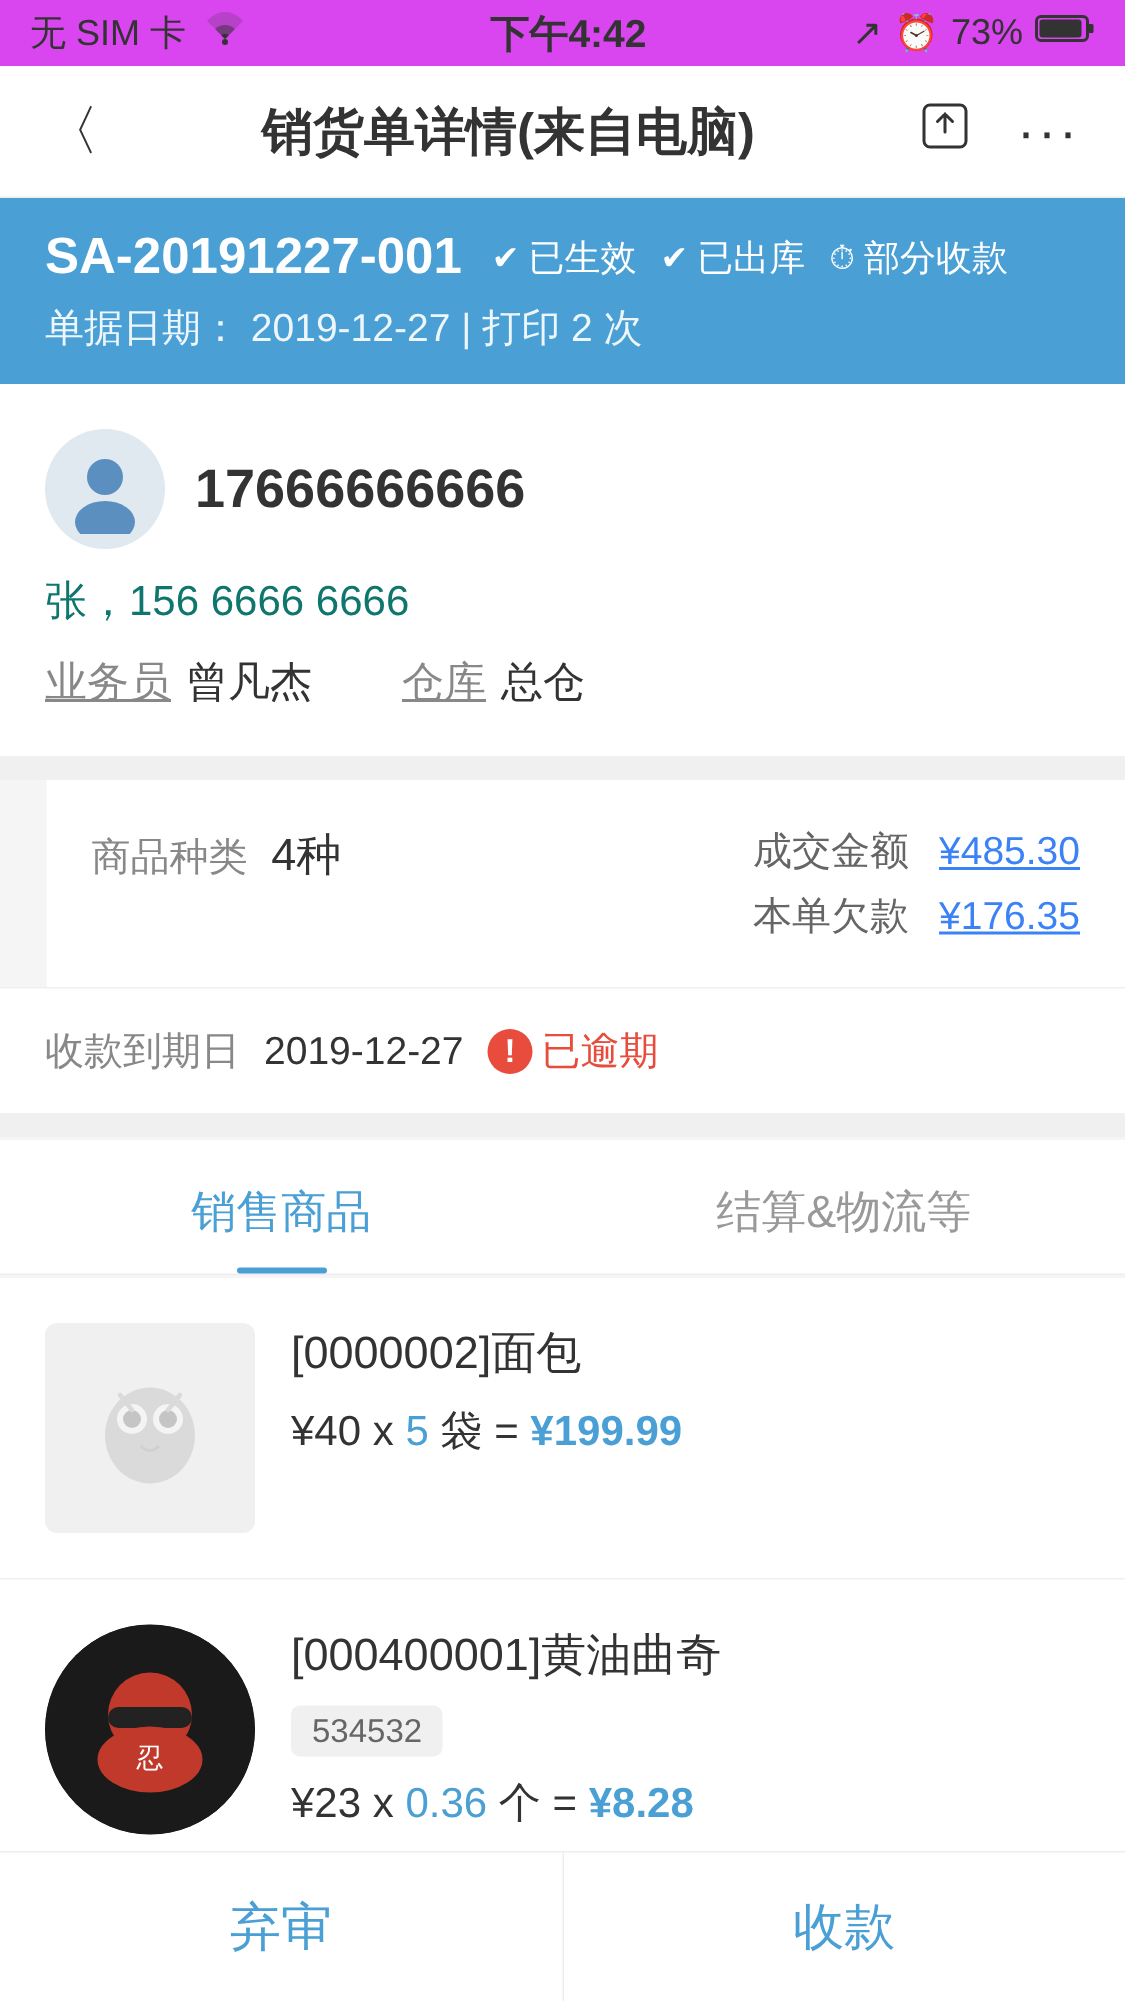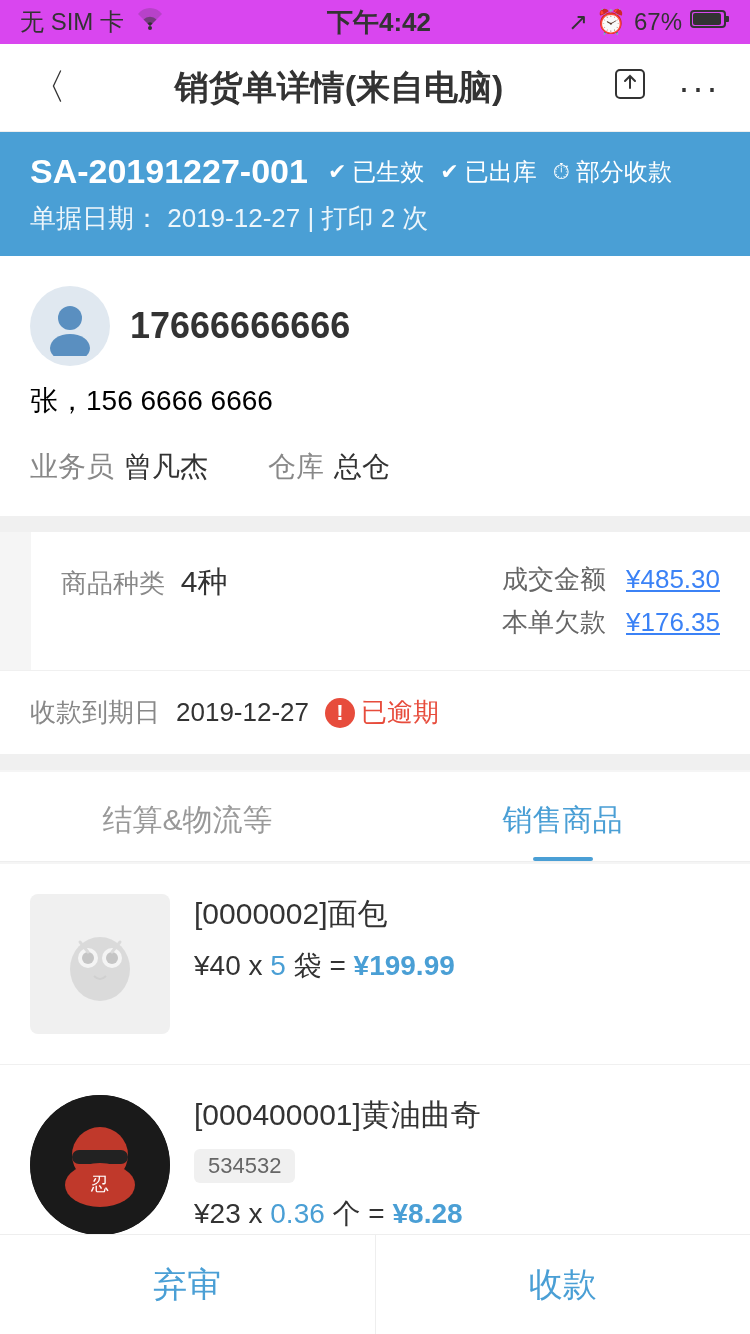--- a/index.html
+++ b/index.html
@@ -98,31 +98,31 @@
       justify-content: center;
       flex-shrink: 0;
     }
     .customer-name {
       font-size: 36px;
       font-weight: 600;
       color: #333;
     }
     .customer-info {
       font-size: 28px;
-      color: #000000;
-      margin-bottom: 28px;
+      color: #0f766e;
+      margin-bottom: 16px;
     }
     .customer-meta {
       display: flex;
       gap: 60px;
       font-size: 28px;
       color: #555;
     }
     .meta-item { display: flex; gap: 10px; align-items: center; }
-    .meta-label { color: #888; }
+    .meta-label { color: #888; text-decoration: underline; }
     .meta-value { color: #333; }
 
     
     .divider {
       height: 16px;
       background: #f0f0f0;
     }
 
     
     .stats-section {
@@ -312,21 +312,21 @@
         <path d="M16 18L9.5 11.5a9 9 0 0113 0L16 18z" fill="#333" opacity="0.5"></path>
         <path d="M16 18L4 6a15 15 0 0124 0L16 18z" fill="#333" opacity="0.2"></path>
         <circle cx="16" cy="20" r="2" fill="#333"></circle>
       </svg>
     </span>
   </div>
   <div class="status-center">下午4:42</div>
   <div class="status-right">
     <span>↗</span>
     <span>⏰</span>
-    <span>67%</span>
+    <span>73%</span>
     <span>
       <svg width="40" height="22" viewBox="0 0 40 22">
         <rect x="1" y="3" width="34" height="16" rx="3" stroke="#333" stroke-width="2" fill="none"></rect>
         <rect x="35" y="8" width="4" height="6" rx="1" fill="#333"></rect>
         <rect x="3" y="5" width="28" height="12" rx="2" fill="#333"></rect>
       </svg>
     </span>
   </div>
 </div>
 
@@ -418,25 +418,25 @@
   <span class="due-date">2019-12-27</span>
   <div class="overdue-badge">
     <div class="overdue-icon">!</div>
     <span class="overdue-text">已逾期</span>
   </div>
 </div>
 
 <div class="divider"></div>
 
 <div class="tabs">
+  <div class="tab active">
+    <span>销售商品</span>
+  </div>
   <div class="tab inactive">
     <span>结算&amp;物流等</span>
-  </div>
-  <div class="tab active">
-    <span>销售商品</span>
   </div>
 </div>
 
 <div class="product-list">
 
   <div class="product-item">
     <div class="product-thumb">
 
       <svg class="owl-svg" viewBox="0 0 100 100" fill="none" xmlns="http://www.w3.org/2000/svg">
         <ellipse cx="50" cy="55" rx="30" ry="32" fill="#aaa"></ellipse>

